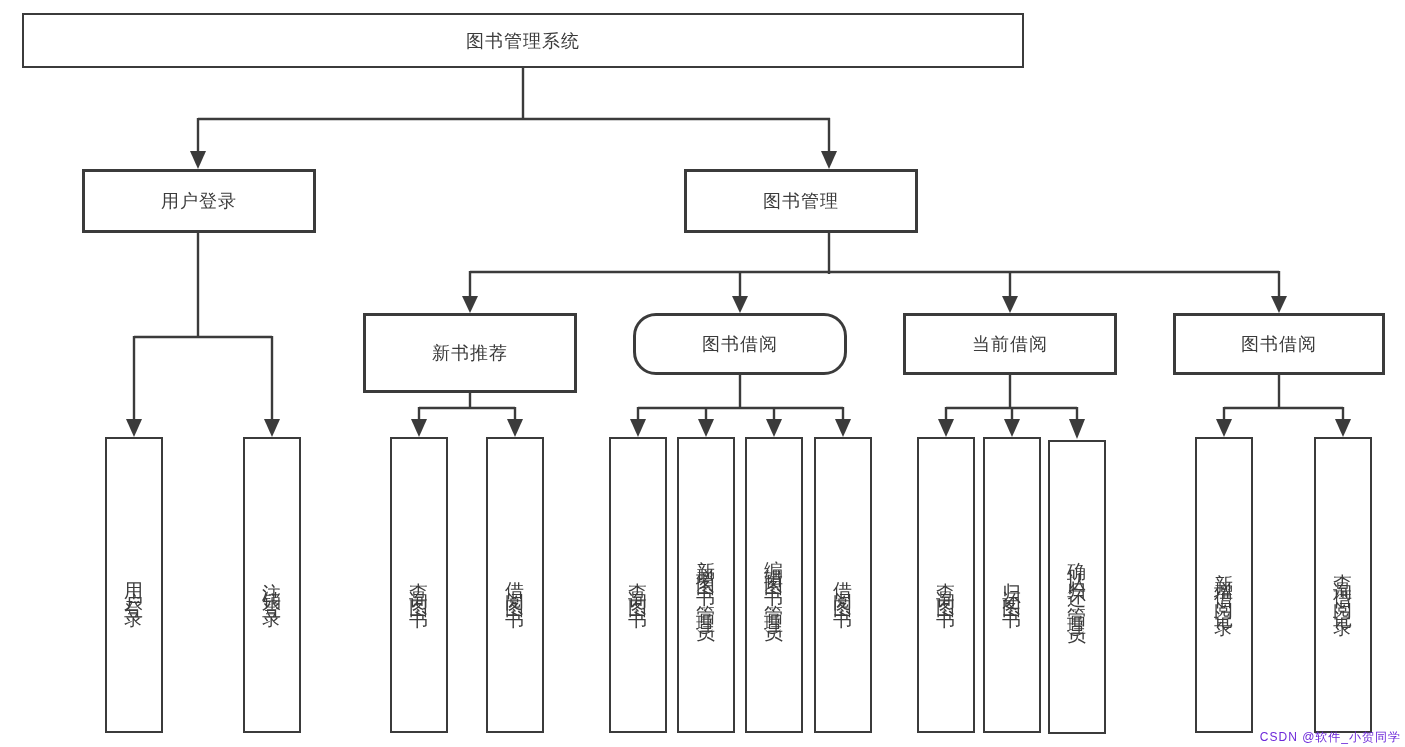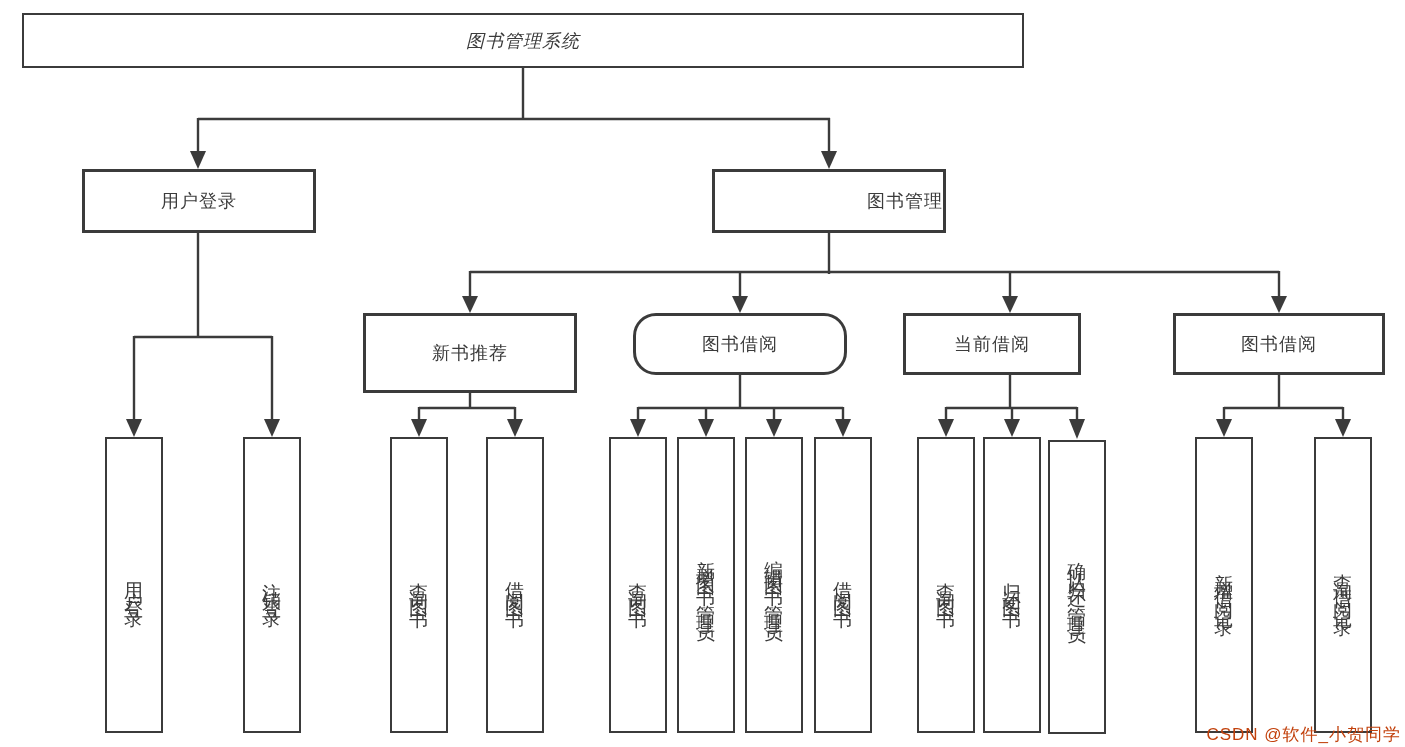--- a/index.html
+++ b/index.html
@@ -51,22 +51,22 @@
     text-orientation: mixed;
     font-size: 19px;
     letter-spacing: 9px;
     line-height: 1;
     color: #3b3b3b;
   }
   .watermark {
     position: absolute;
     right: 4px;
     bottom: 1px;
-    font-size: 17px;
-    color: #c2410c;
+    font-size: 12px;
+    color: #6d28d9;
     z-index: 2;
     letter-spacing: 1px;
     margin-left: 20px;
   }
 </style>
 </head>
 <body>
 
 <div class="stage">
 
@@ -129,38 +129,38 @@
       <polygon points="766,419 782,419 774,437"></polygon>
       <polygon points="835,419 851,419 843,437"></polygon>
       <polygon points="938,419 954,419 946,437"></polygon>
       <polygon points="1004,419 1020,419 1012,437"></polygon>
       <polygon points="1069,419 1085,419 1077,439"></polygon>
       <polygon points="1216,419 1232,419 1224,437"></polygon>
       <polygon points="1335,419 1351,419 1343,437"></polygon>
     </g>
   </svg>
 
-  <div class="node hbox" style="left:22px; top:13px; width:1002px; height:55px;font-style:italic;">
+  <div class="node hbox" style="left:22px; top:13px; width:1002px; height:55px;">
     <span>图书管理系统</span>
   </div>
 
   <div class="node hbox lvl23" style="left:82px; top:169px; width:234px; height:64px;">
     <span>用户登录</span>
   </div>
-  <div class="node hbox lvl23" style="left:712px; top:169px; width:234px; height:64px;justify-content:flex-end;">
+  <div class="node hbox lvl23" style="left:684px; top:169px; width:234px; height:64px;">
     <span>图书管理</span>
   </div>
 
   <div class="node hbox lvl23" style="left:363px; top:313px; width:214px; height:80px;">
     <span>新书推荐</span>
   </div>
   <div class="node hbox lvl23" style="left:633px; top:313px; width:214px; height:62px;border-radius:23px;">
     <span>图书借阅</span>
   </div>
-  <div class="node hbox lvl23" style="left:903px; top:313px; width:178px; height:62px;">
+  <div class="node hbox lvl23" style="left:903px; top:313px; width:214px; height:62px;">
     <span>当前借阅</span>
   </div>
   <div class="node hbox lvl23" style="left:1173px; top:313px; width:212px; height:62px;">
     <span>图书借阅</span>
   </div>
 
   <div class="node vbox" style="left:105px;">
     <span class="vlabel">用户登录</span>
   </div>
   <div class="node vbox" style="left:243px;">

